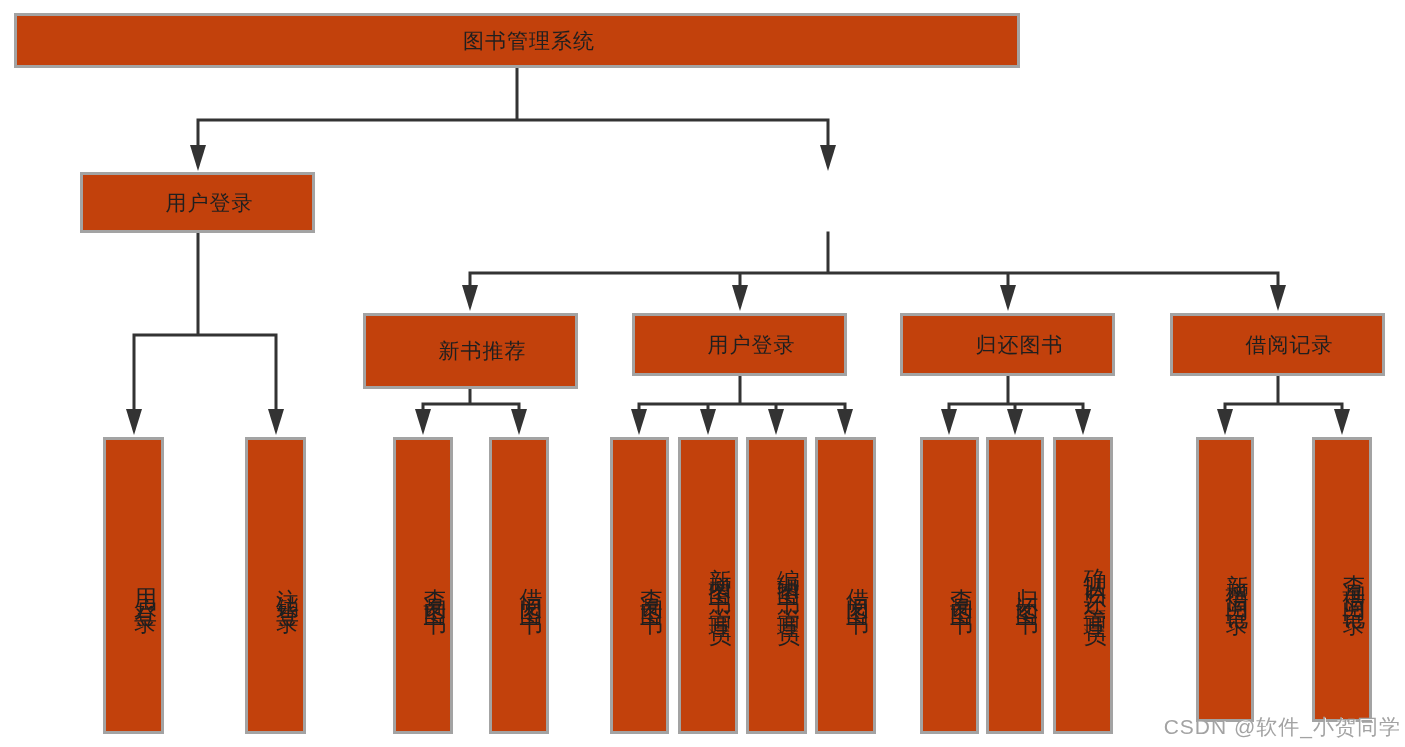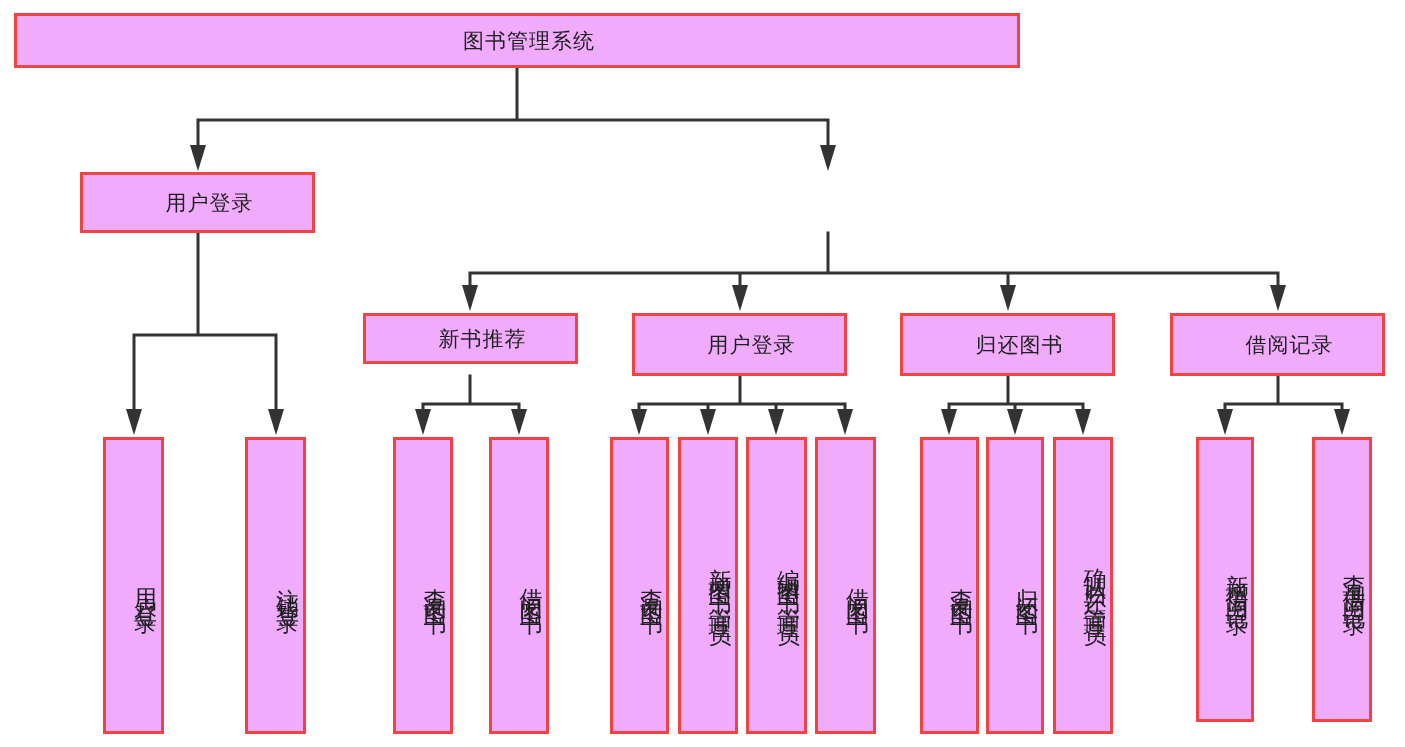--- a/index.html
+++ b/index.html
@@ -17,22 +17,22 @@
   }
   .wires {
     position: absolute;
     left: 0;
     top: 0;
     pointer-events: none;
   }
   .node {
     position: absolute;
     box-sizing: border-box;
-    border: 3px solid #ef4444;
-    background: #f0abfc;
+    border: 3px solid #a3a3a3;
+    background: #c2410c;
     color: #1f1f1f;
     display: flex;
     align-items: center;
     justify-content: center;
     text-align: center;
     padding-left: 24px;
   }
   .hbox {
     font-size: 21px;
     letter-spacing: 1px;
@@ -98,21 +98,21 @@
       <polygon points="1075,409 1091,409 1083,435"></polygon>
       <polygon points="1217,409 1233,409 1225,435"></polygon>
       <polygon points="1334,409 1350,409 1342,435"></polygon>
     </g>
   </svg>
 
   <div class="node hbox" style="left:14px; top:13px; width:1006px; height:55px;">图书管理系统</div>
 
   <div class="node hbox" style="left:80px; top:172px; width:235px; height:61px;">用户登录</div>
 
-  <div class="node hbox" style="left:363px; top:313px; width:215px; height:51px;">新书推荐</div>
+  <div class="node hbox" style="left:363px; top:313px; width:215px; height:76px;">新书推荐</div>
   <div class="node hbox" style="left:632px; top:313px; width:215px; height:63px;">用户登录</div>
   <div class="node hbox" style="left:900px; top:313px; width:215px; height:63px;">归还图书</div>
   <div class="node hbox" style="left:1170px; top:313px; width:215px; height:63px;">借阅记录</div>
 
   <div class="node vbox" style="left:103px; top:437px; width:61px; height:297px;">用户登录</div>
   <div class="node vbox" style="left:245px; top:437px; width:61px; height:297px;">注销登录</div>
 
   <div class="node vbox" style="left:393px; top:437px; width:60px; height:297px;">查询图书</div>
   <div class="node vbox" style="left:489px; top:437px; width:60px; height:297px;">借阅图书</div>
 
@@ -121,14 +121,15 @@
   <div class="node vbox" style="left:746px; top:437px; width:61px; height:297px;">编辑图书（管理员）</div>
   <div class="node vbox" style="left:815px; top:437px; width:61px; height:297px;">借阅图书</div>
 
   <div class="node vbox" style="left:920px; top:437px; width:59px; height:297px;">查询图书</div>
   <div class="node vbox" style="left:986px; top:437px; width:58px; height:297px;">归还图书</div>
   <div class="node vbox" style="left:1053px; top:437px; width:60px; height:297px;">确认归还（管理员）</div>
 
   <div class="node vbox" style="left:1196px; top:437px; width:58px; height:285px;">新增借阅记录</div>
   <div class="node vbox" style="left:1312px; top:437px; width:60px; height:285px;">查询借阅记录</div>
 
+  <div class="watermark">CSDN @软件_小贺同学</div>
 
 </div>
 
 </body></html>

